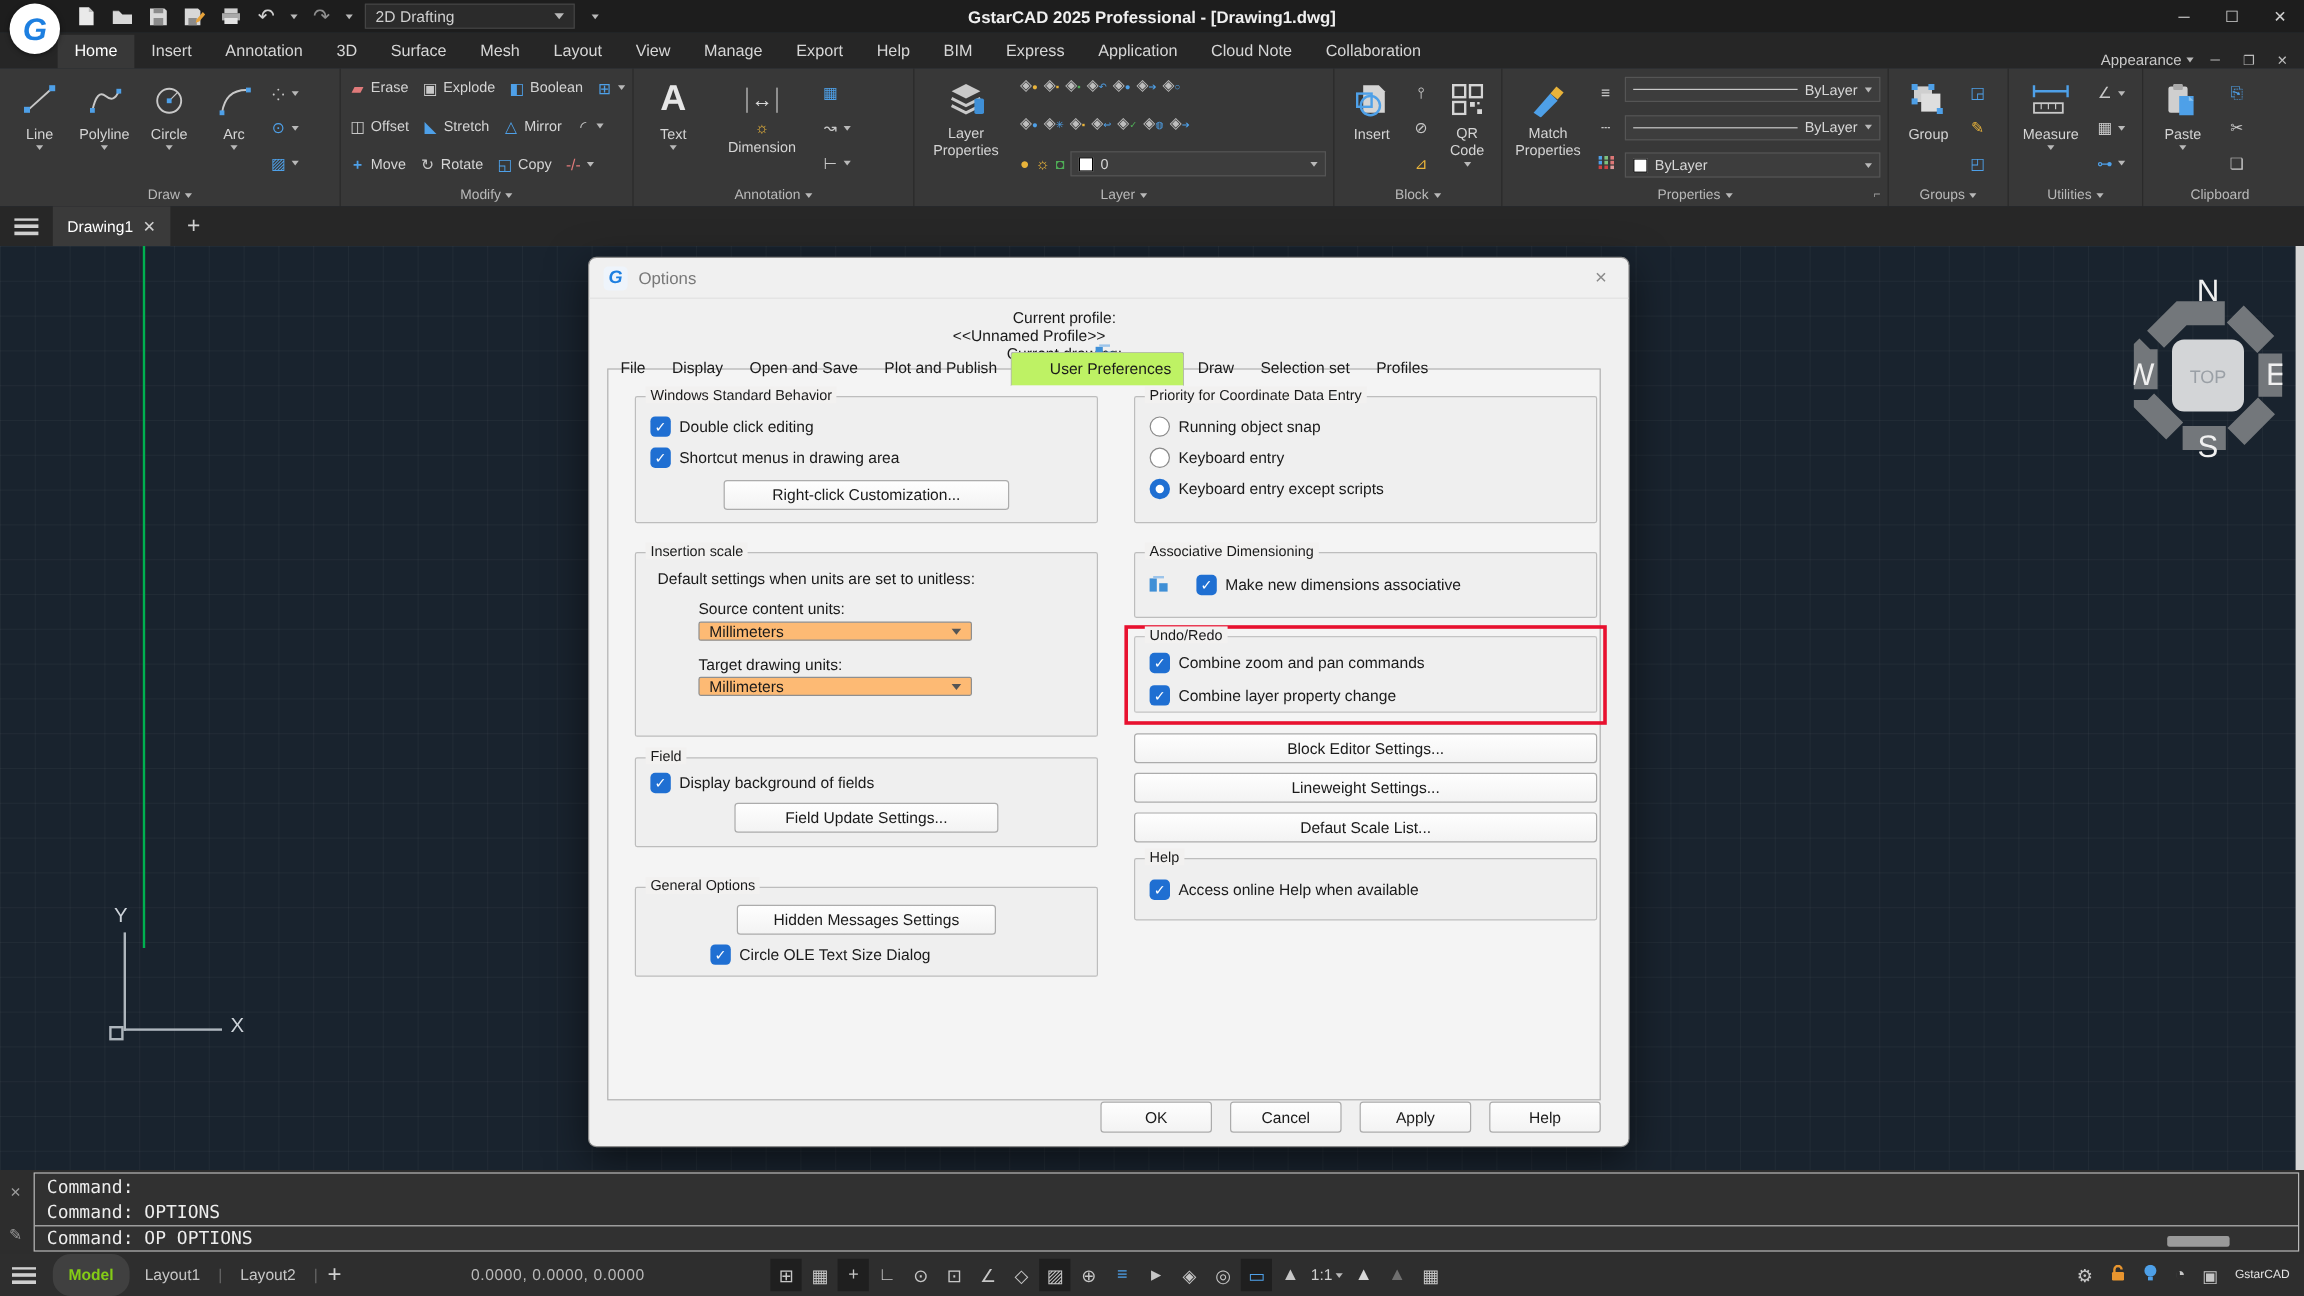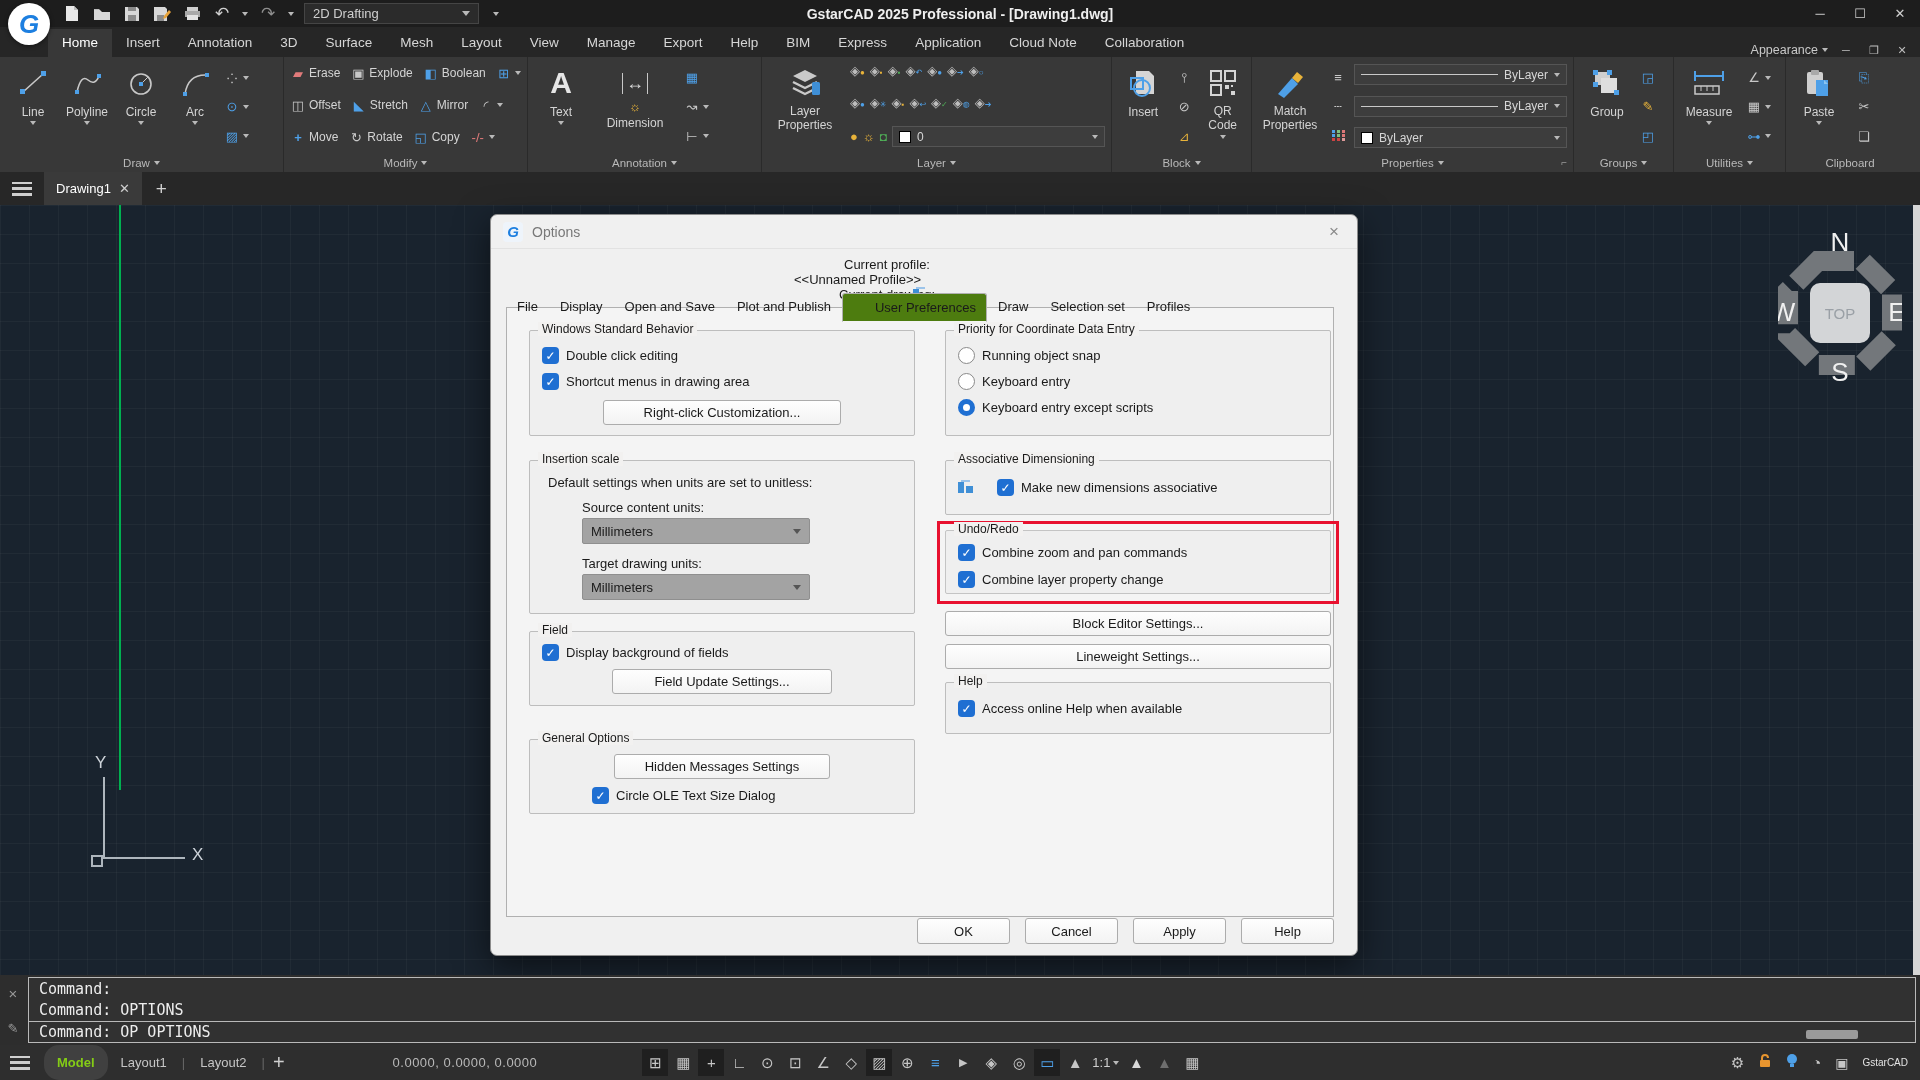--- a/index.html
+++ b/index.html
@@ -100,36 +100,36 @@
                font-style:italic; font-size:15px; }
   .dlg-title .t { color:#787878; font-size:14px; }
   .dlg-close { margin-left:auto; color:#8a8a8a; font-size:17px; padding:0 6px; }
   .dlg-meta { display:flex; align-items:center; height:30px; margin:8px 18px 0;flex-direction:column; }
   .dlg-meta .lab { color:#1a1a1a; }
   .dlg-meta .val { }
   .dimicon { width:15px; height:15px; margin:0 8px 0 0; position:relative; }
   .dimicon i { position:absolute; background:#3f8fd6; }
   .dlg-tabs { display:flex; margin:6px 0 0 15px; position:relative; z-index:2; }
   .dtab2 { padding:5px 10px 6px; border:1px solid transparent; color:#1a1a1a; }
-  .dtab2.active { background:#4d7c0f; border:1px solid #b0b0b0; border-bottom-color:#f4f4f4;
+  .dtab2.active { background:#bef264; border:1px solid #b0b0b0; border-bottom-color:#f4f4f4;
                   border-radius:3px 3px 0 0; margin-bottom:-1px; padding-top:6px;padding-left:32px; }
   .dlg-pane { position:absolute; left:15px; right:23px; top:92px; height:610px; background:#f4f4f4;
               border:1px solid #b0b0b0; }
   .col { position:absolute; top:0; width:386px; }
   .col.left { left:22px; } .col.right { left:438px; }
   .grp { position:relative; border:1px solid #bdbdbd; background:#efefef; border-radius:2px; }
   .grp-title { position:absolute; top:-9px; left:8px; background:#f2f1f0; padding:0 4px; font-size:12px; }
   .chk { display:flex; align-items:center; gap:7px; }
   .box { width:17px; height:17px; border-radius:4px; background:#1f6fd2; color:#fff; display:flex;
          align-items:center; justify-content:center; font-size:12px; flex:none; }
   .radio { width:17px; height:17px; border-radius:50%; background:#fff; border:1px solid #8a8a8a; flex:none; }
   .radio.on { border:5px solid #1f6fd2; }
   .btn { background:linear-gradient(#fefefe,#f3f3f3); border:1px solid #acacac; border-radius:3px;
          height:25px; display:flex; align-items:center; justify-content:center; font-size:13px; }
-  .sel { background:#a3a3a3; border:1px solid #8f8f8f; border-radius:2px; height:26px; display:flex;
+  .sel { background:#fdba74; border:1px solid #8f8f8f; border-radius:2px; height:16px; display:flex;
          align-items:center; padding:0 8px; justify-content:space-between; }
   .sel .chev { border-top-color:#555; }
   .redwrap { border:3px solid #e8112f; padding:6px 5px 7px; margin:6px -8px 0; }
   .dlg-footer { position:absolute; right:23px; bottom:11px; display:flex; gap:15px; }
   .dlg-footer .btn { width:93px; height:26px; }
 
   
   .cmd { position:absolute; left:0; right:0; bottom:35px; height:70px; background:#2d2d2d; }
   .cmd-icons { position:absolute; left:0; top:0; width:26px; height:100%; display:flex;
                flex-direction:column; align-items:center; justify-content:space-around; color:#9a9a9a; }
@@ -838,20 +838,23 @@
             </div>
           </div>
         </div>
 
         <div class="btn" style="width:100%;margin-top:7px">
           <span>Block Editor Settings...</span>
         </div>
         <div class="btn" style="width:100%;margin-top:8px">
           <span>Lineweight Settings...</span>
         </div>
+        <div class="btn" style="width:100%;margin-top:8px">
+          <span>Defaut Scale List...</span>
+        </div>
 
         <div class="grp" style="margin-top:13px;height:52px;padding:17px 12px 0">
           <span class="grp-title">Help</span>
           <div class="chk">
             <span class="box">✓</span>
             <span>Access online Help when available</span>
           </div>
         </div>
       </div>
     </div>

